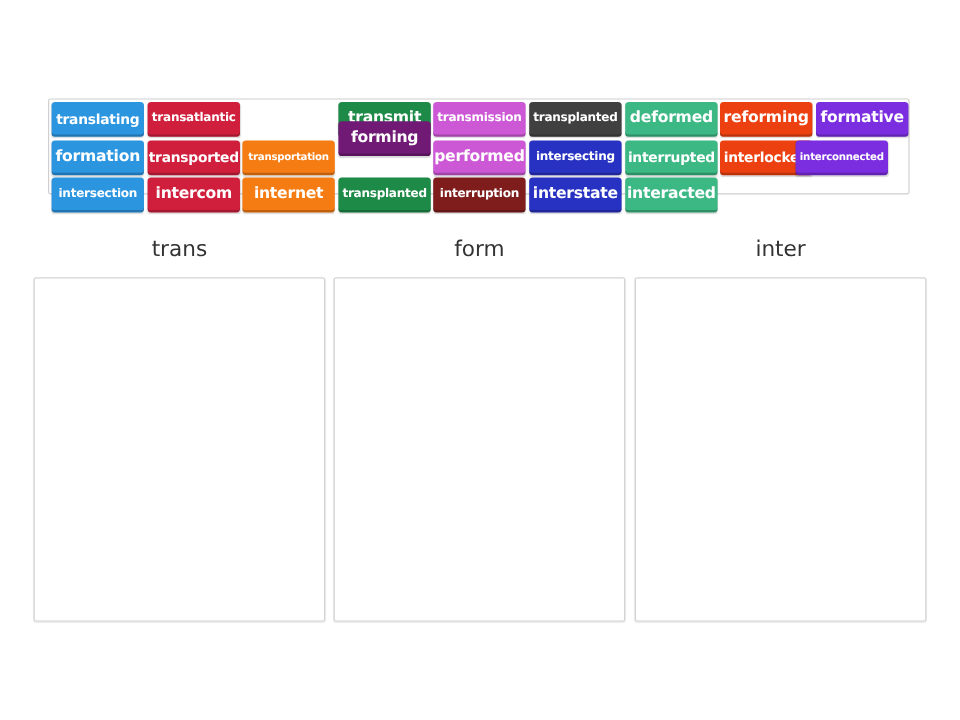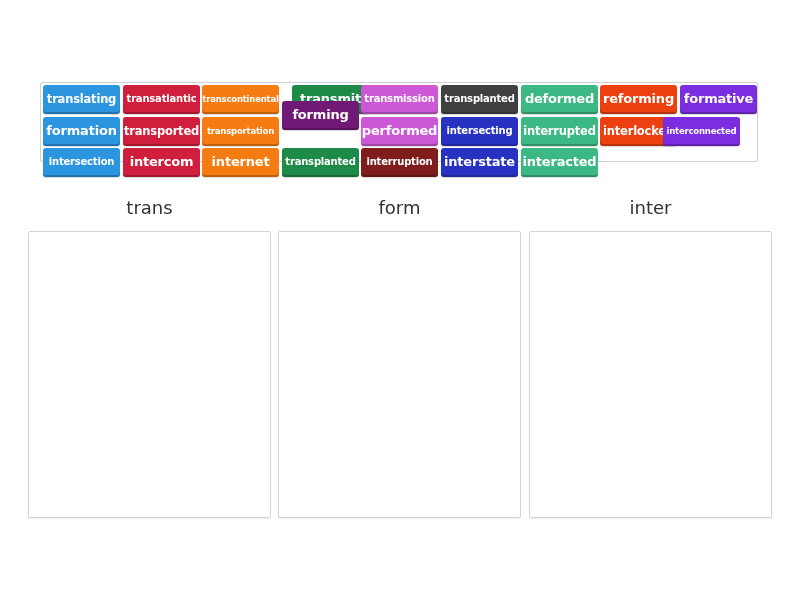--- a/index.html
+++ b/index.html
@@ -67,22 +67,21 @@
       background: #fff;
       box-shadow: 0 1px 1px rgba(0,0,0,0.08);
     }
   </style>
 </head>
 <body>
 
 <div class="pool" id="pool">
     <div class="tile fs-m" style="left: 2px; top: 2px; background: rgb(43, 149, 224);">translating</div>
     <div class="tile fs-s" style="left: 82px; top: 2px; background: rgb(208, 31, 60);">transatlantic</div>
-    <div class="tile fs-xs" style="left: 161px; top: 2px; background: rgb(245, 124, 18);">transcontinental</div>
-    <div class="tile fs-l" style="left: 241px; top: 2px; background: rgb(30, 138, 71); margin-left: 10px;">transmit</div>
+    <div class="tile fs-l" style="left: 241px; top: 2px; background: rgb(30, 138, 71);">transmit</div>
     <div class="tile fs-s" style="left: 320px; top: 2px; background: rgb(205, 88, 214);">transmission</div>
     <div class="tile fs-s" style="left: 400px; top: 2px; background: #404040;">transplanted</div>
     <div class="tile fs-l" style="left: 480px; top: 2px; background: rgb(60, 184, 132);">deformed</div>
     <div class="tile fs-l" style="left: 559px; top: 2px; background: rgb(236, 64, 16);">reforming</div>
     <div class="tile fs-l" style="left: 639px; top: 2px; background: rgb(123, 45, 224);">formative</div>
     <div class="tile fs-l" style="left: 2px; top: 34px; background: rgb(43, 149, 224); text-align: center;">formation</div>
     <div class="tile fs-m" style="left: 82px; top: 34px; background: rgb(208, 31, 60);">transported</div>
     <div class="tile fs-xs" style="left: 161px; top: 34px; background: rgb(245, 124, 18);">transportation</div>
     <div class="tile fs-l" style="left: 241px; top: 18px; background: #701a75;">forming</div>
     <div class="tile fs-l" style="left: 320px; top: 34px; background: rgb(205, 88, 214);">performed</div>

